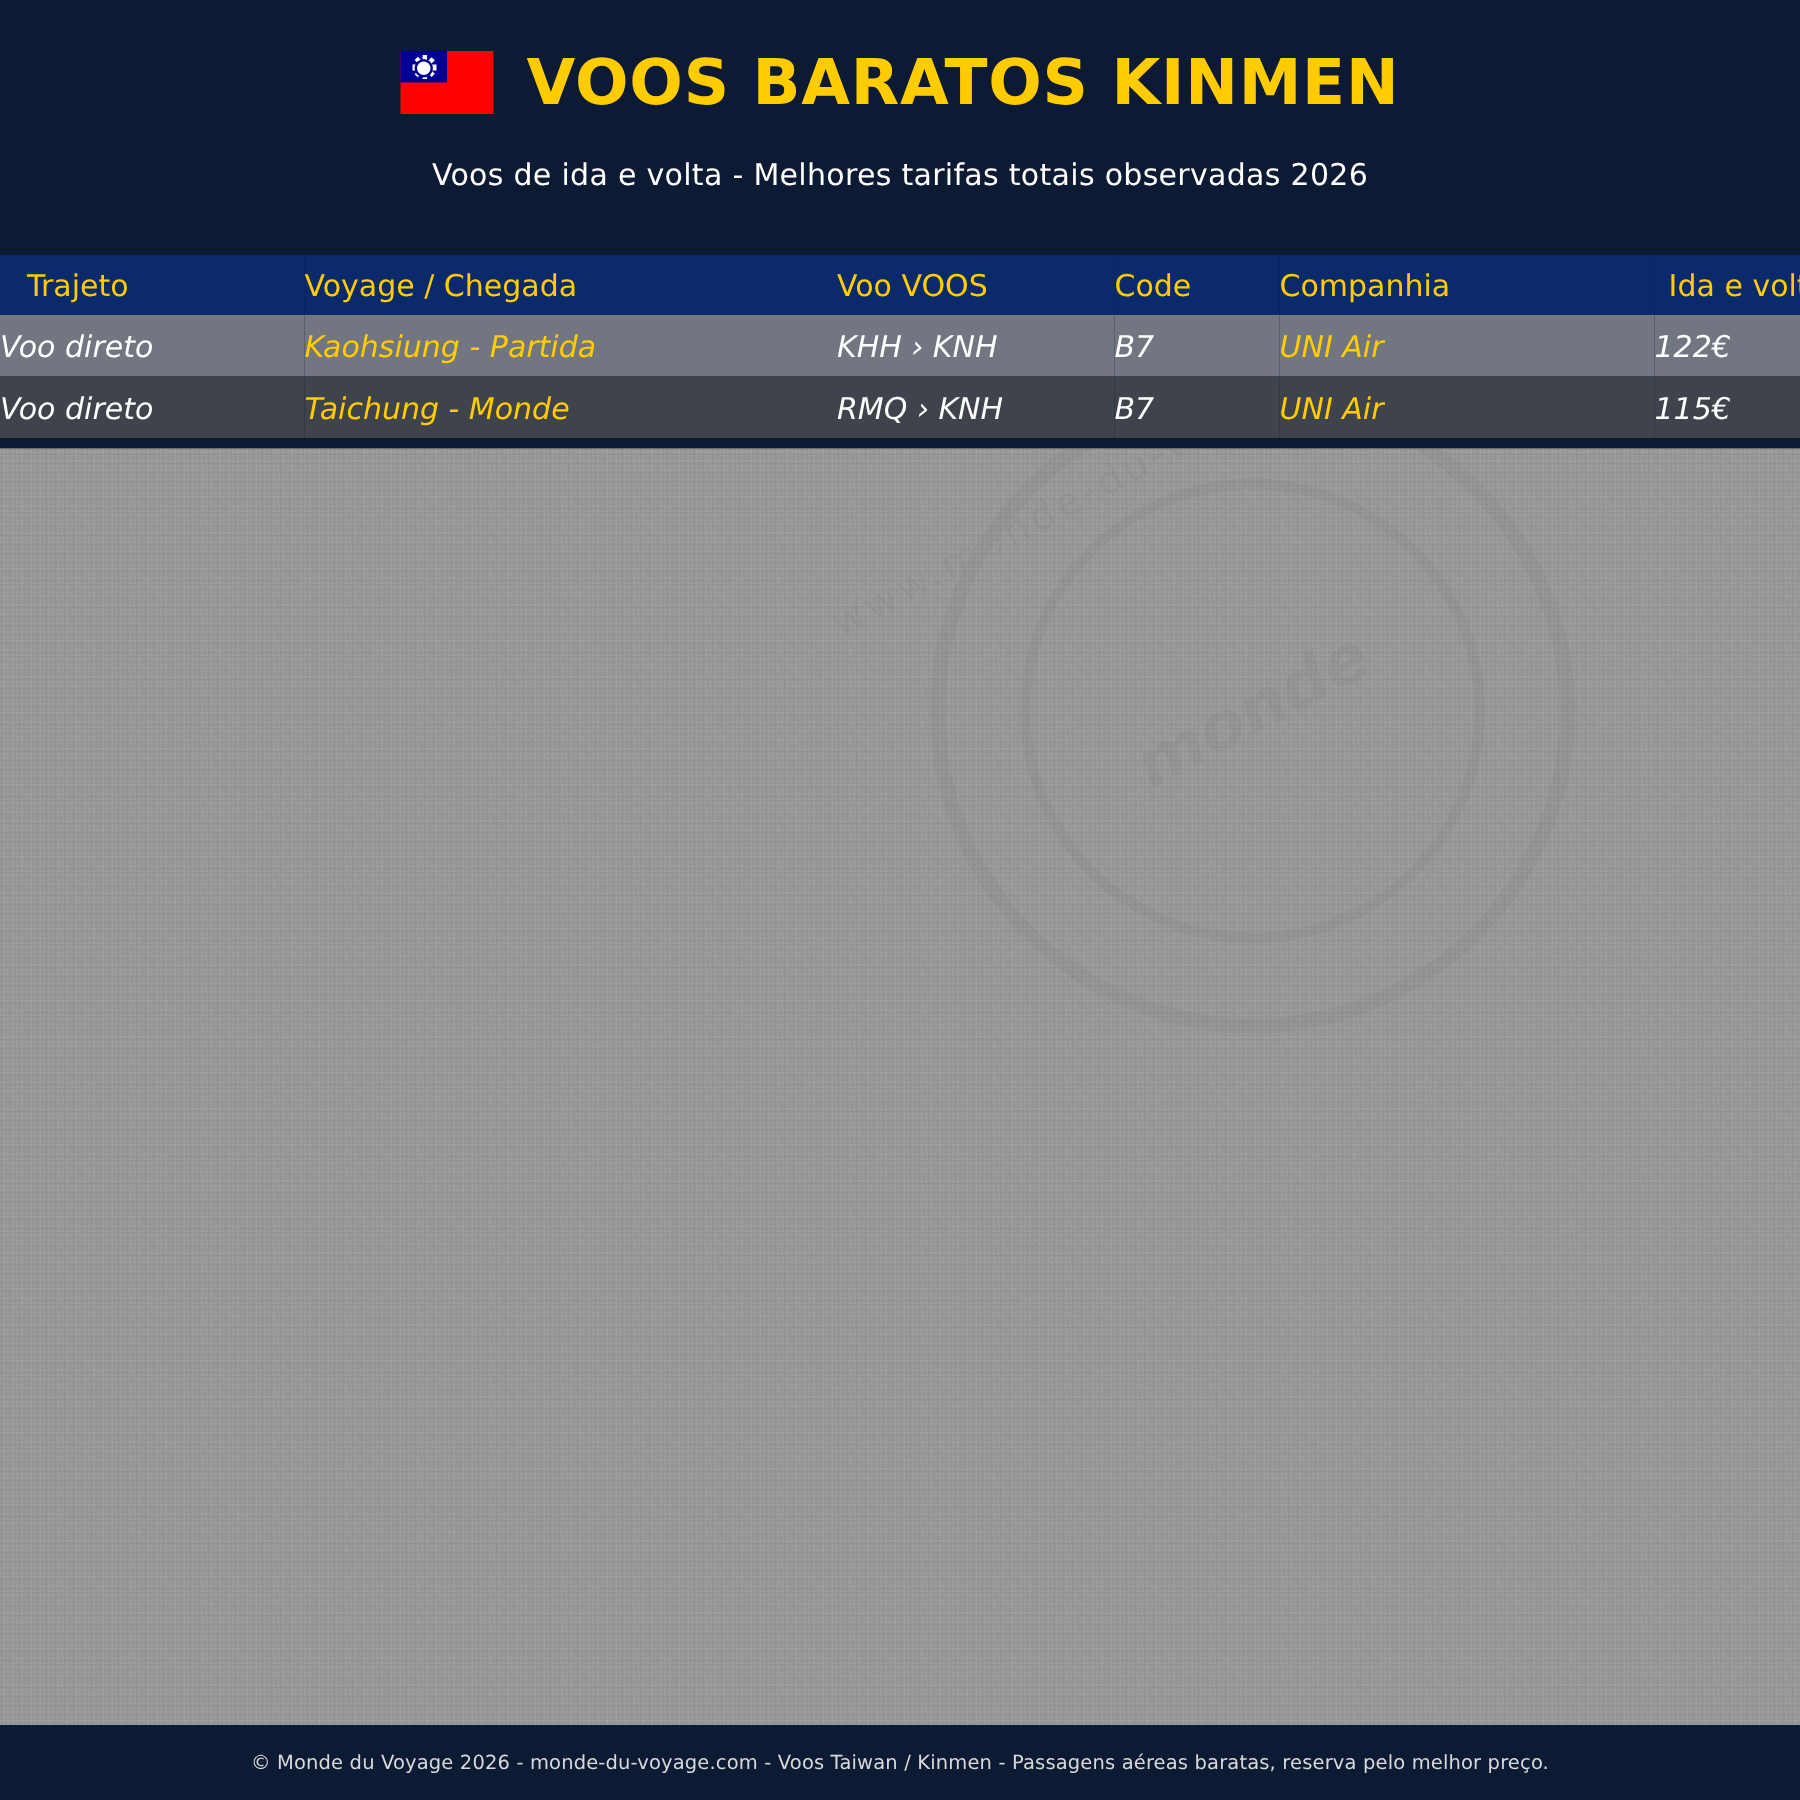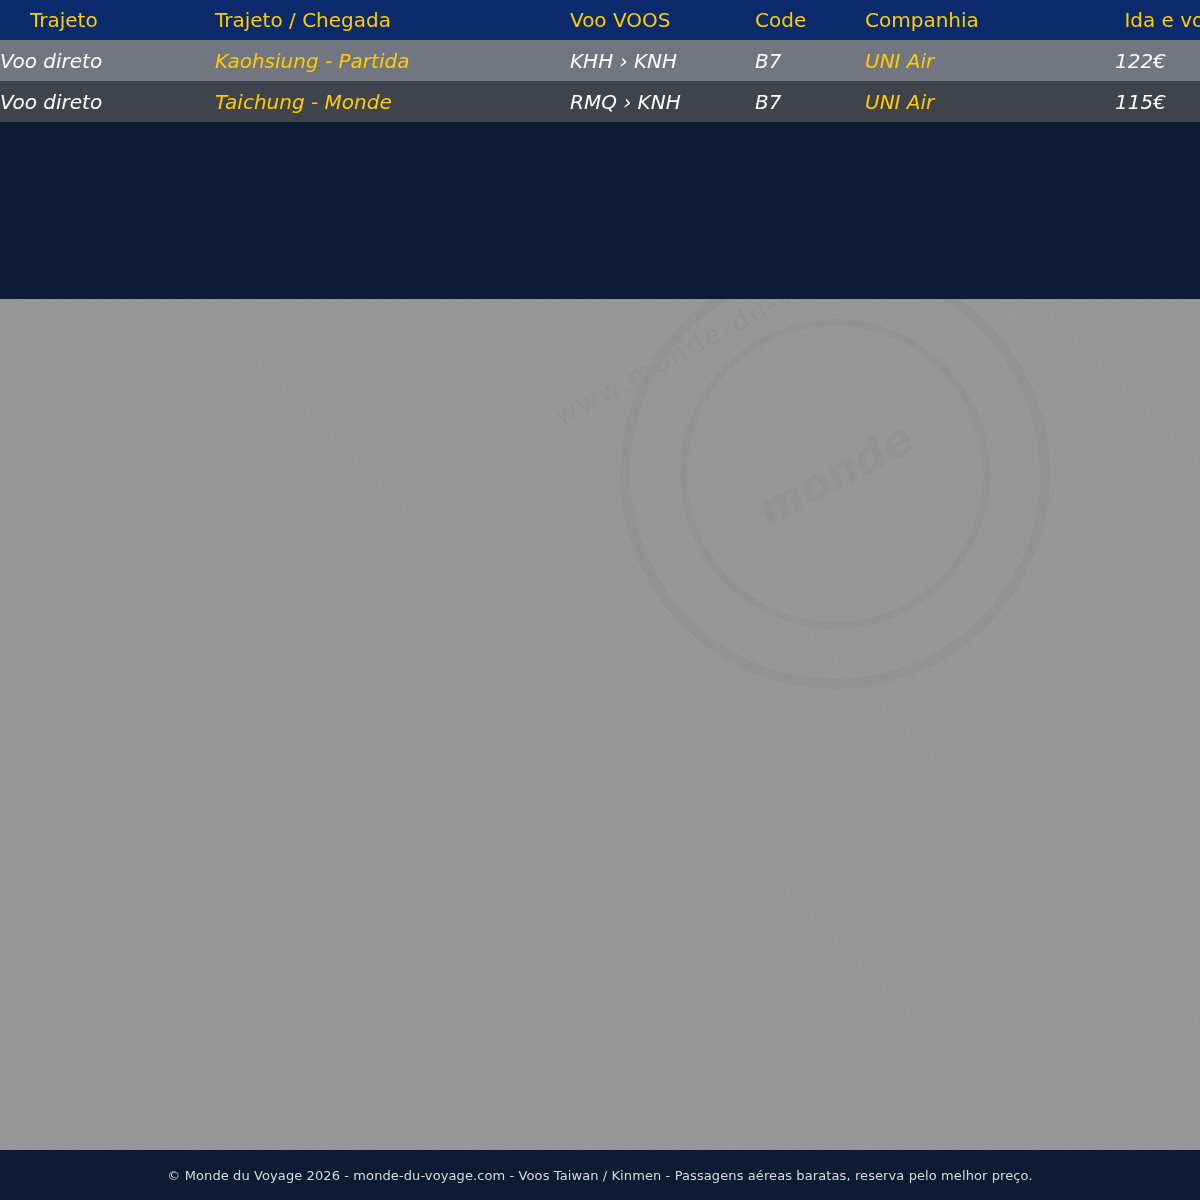--- a/index.html
+++ b/index.html
@@ -128,21 +128,21 @@
     vertical-align: middle;
     font-style: italic;
   }
   .c-trajeto { color: #ffffff; padding-left: 18px; width: 185px; }
   .c-route   { color: #ffcc00; width: 355px; }
   .c-iata    { color: #ffffff; width: 185px; }
   .c-code    { color: #ffffff; width: 110px; }
   .c-comp    { color: #ffcc00; width: 250px; }
   .c-price   { color: #ffffff; text-align: right; width: 115px; }
 
-  .thead-row .c-trajeto { padding-left: 30px; }
+  .thead-row .c-trajeto { padding-left: 18px; }
   .thead-row .c-price { text-align: right; }
 
   
   .body-area {
     position: absolute;
     left: 0;
     top: 299px;
     width: 1200px;
     height: 851px;
     background: #9a9a9a;
@@ -217,26 +217,42 @@
     color: #d9d9d9;
     font-size: 13px;
     letter-spacing: 0.1px;
   }
 </style>
 </head>
 <body>
 
 <div class="page">
 
+  <div class="header">
+    <div class="title-row">
+      <span class="flag">
+        <span class="canton"></span>
+        <span class="rays">
+          <span style="transform:rotate(0deg)"></span>
+          <span style="transform:rotate(45deg)"></span>
+          <span style="transform:rotate(90deg)"></span>
+          <span style="transform:rotate(135deg)"></span>
+        </span>
+        <span class="sun"></span>
+      </span>
+      <span class="main-title">VOOS BARATOS KINMEN</span>
+    </div>
+    <div class="subtitle">Voos de ida e volta - Melhores tarifas totais observadas 2026</div>
+  </div>
 
   <table class="table">
     <thead>
       <tr class="thead-row">
         <th class="c-trajeto">Trajeto</th>
-        <th class="c-route">Trajeto / Chegada</th>
+        <th class="c-route">Voyage / Chegada</th>
         <th class="c-iata">Voo VOOS</th>
         <th class="c-code">Code</th>
         <th class="c-comp">Companhia</th>
         <th class="c-price">Ida e volta</th>
       </tr>
     </thead>
     <tbody>
       <tr class="row row-odd">
         <td class="c-trajeto">Voo direto</td>
         <td class="c-route">Kaohsiung - Partida</td>

